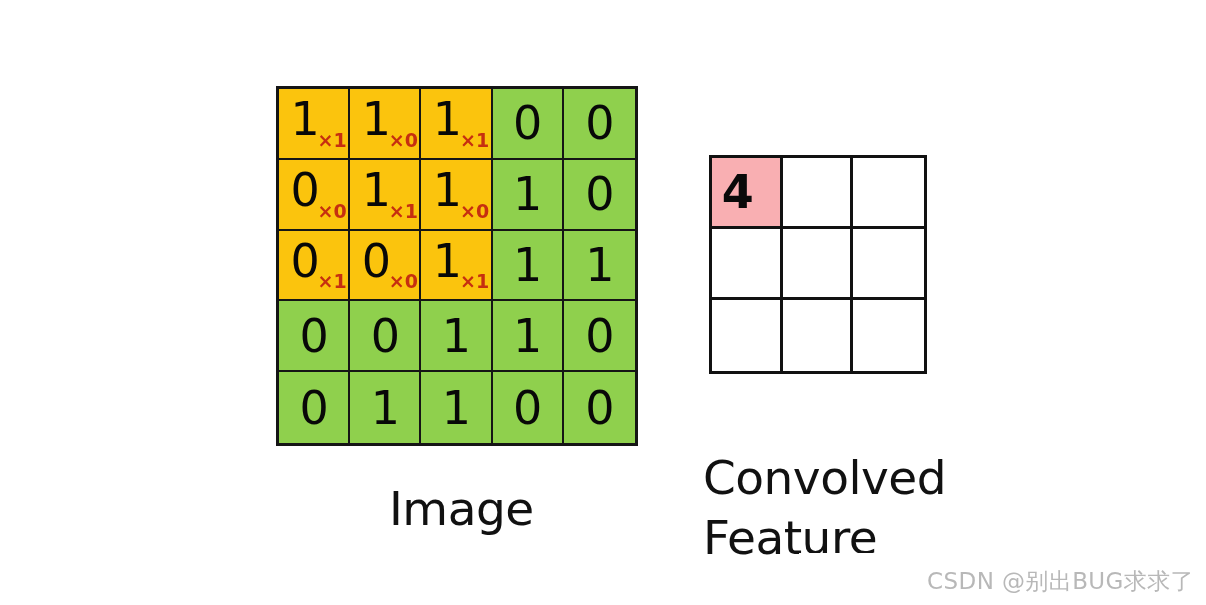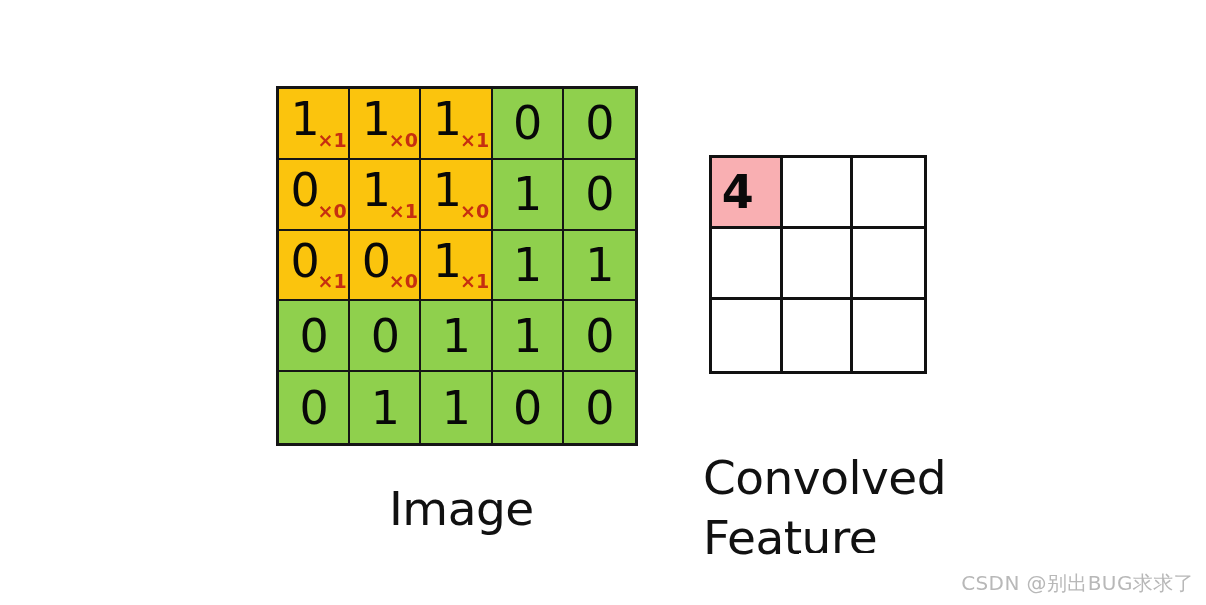--- a/index.html
+++ b/index.html
@@ -153,21 +153,21 @@
     height: 15px;
     background: #ffffff;
   }
 
   
   #watermark {
     position: absolute;
     right: 12px;
     bottom: 8px;
     font-family: "DejaVu Sans", sans-serif;
-    font-size: 20px;
+    font-size: 23px;
     color: #b8b8b8;
     letter-spacing: 0.4px;
     white-space: nowrap;
   }
 </style>
 </head>
 <body>
 
 <div id="canvas">
 

